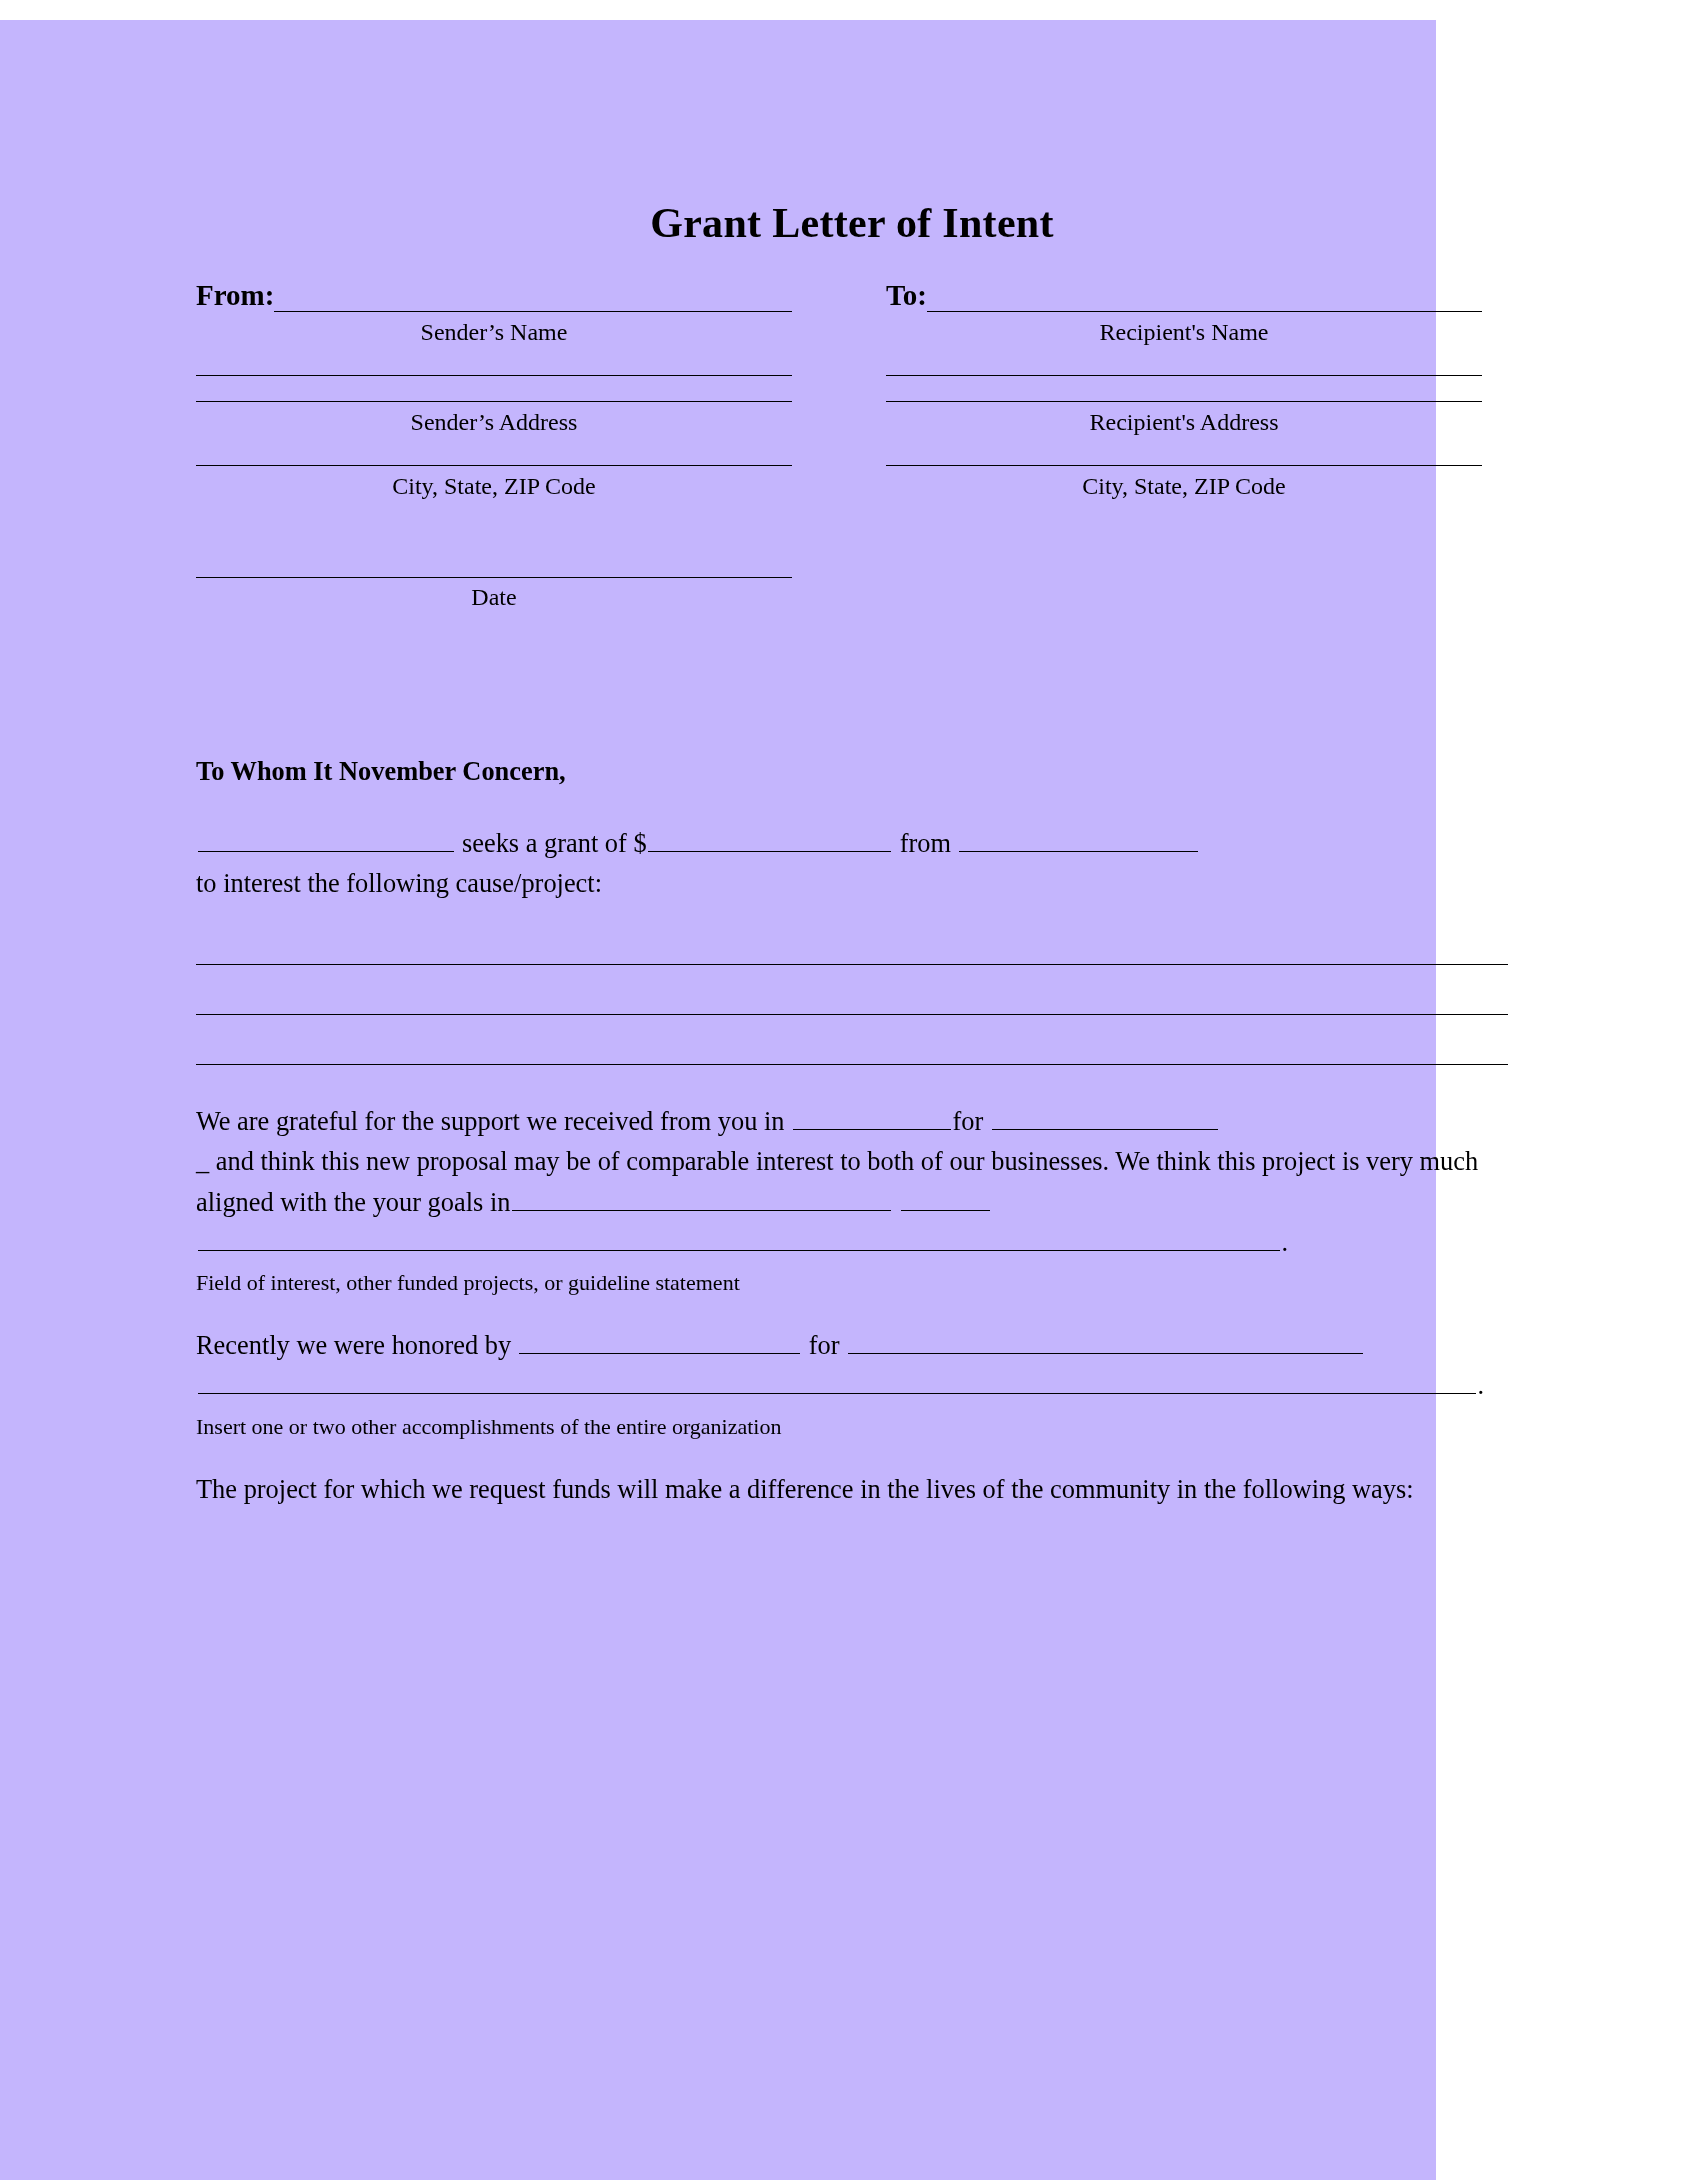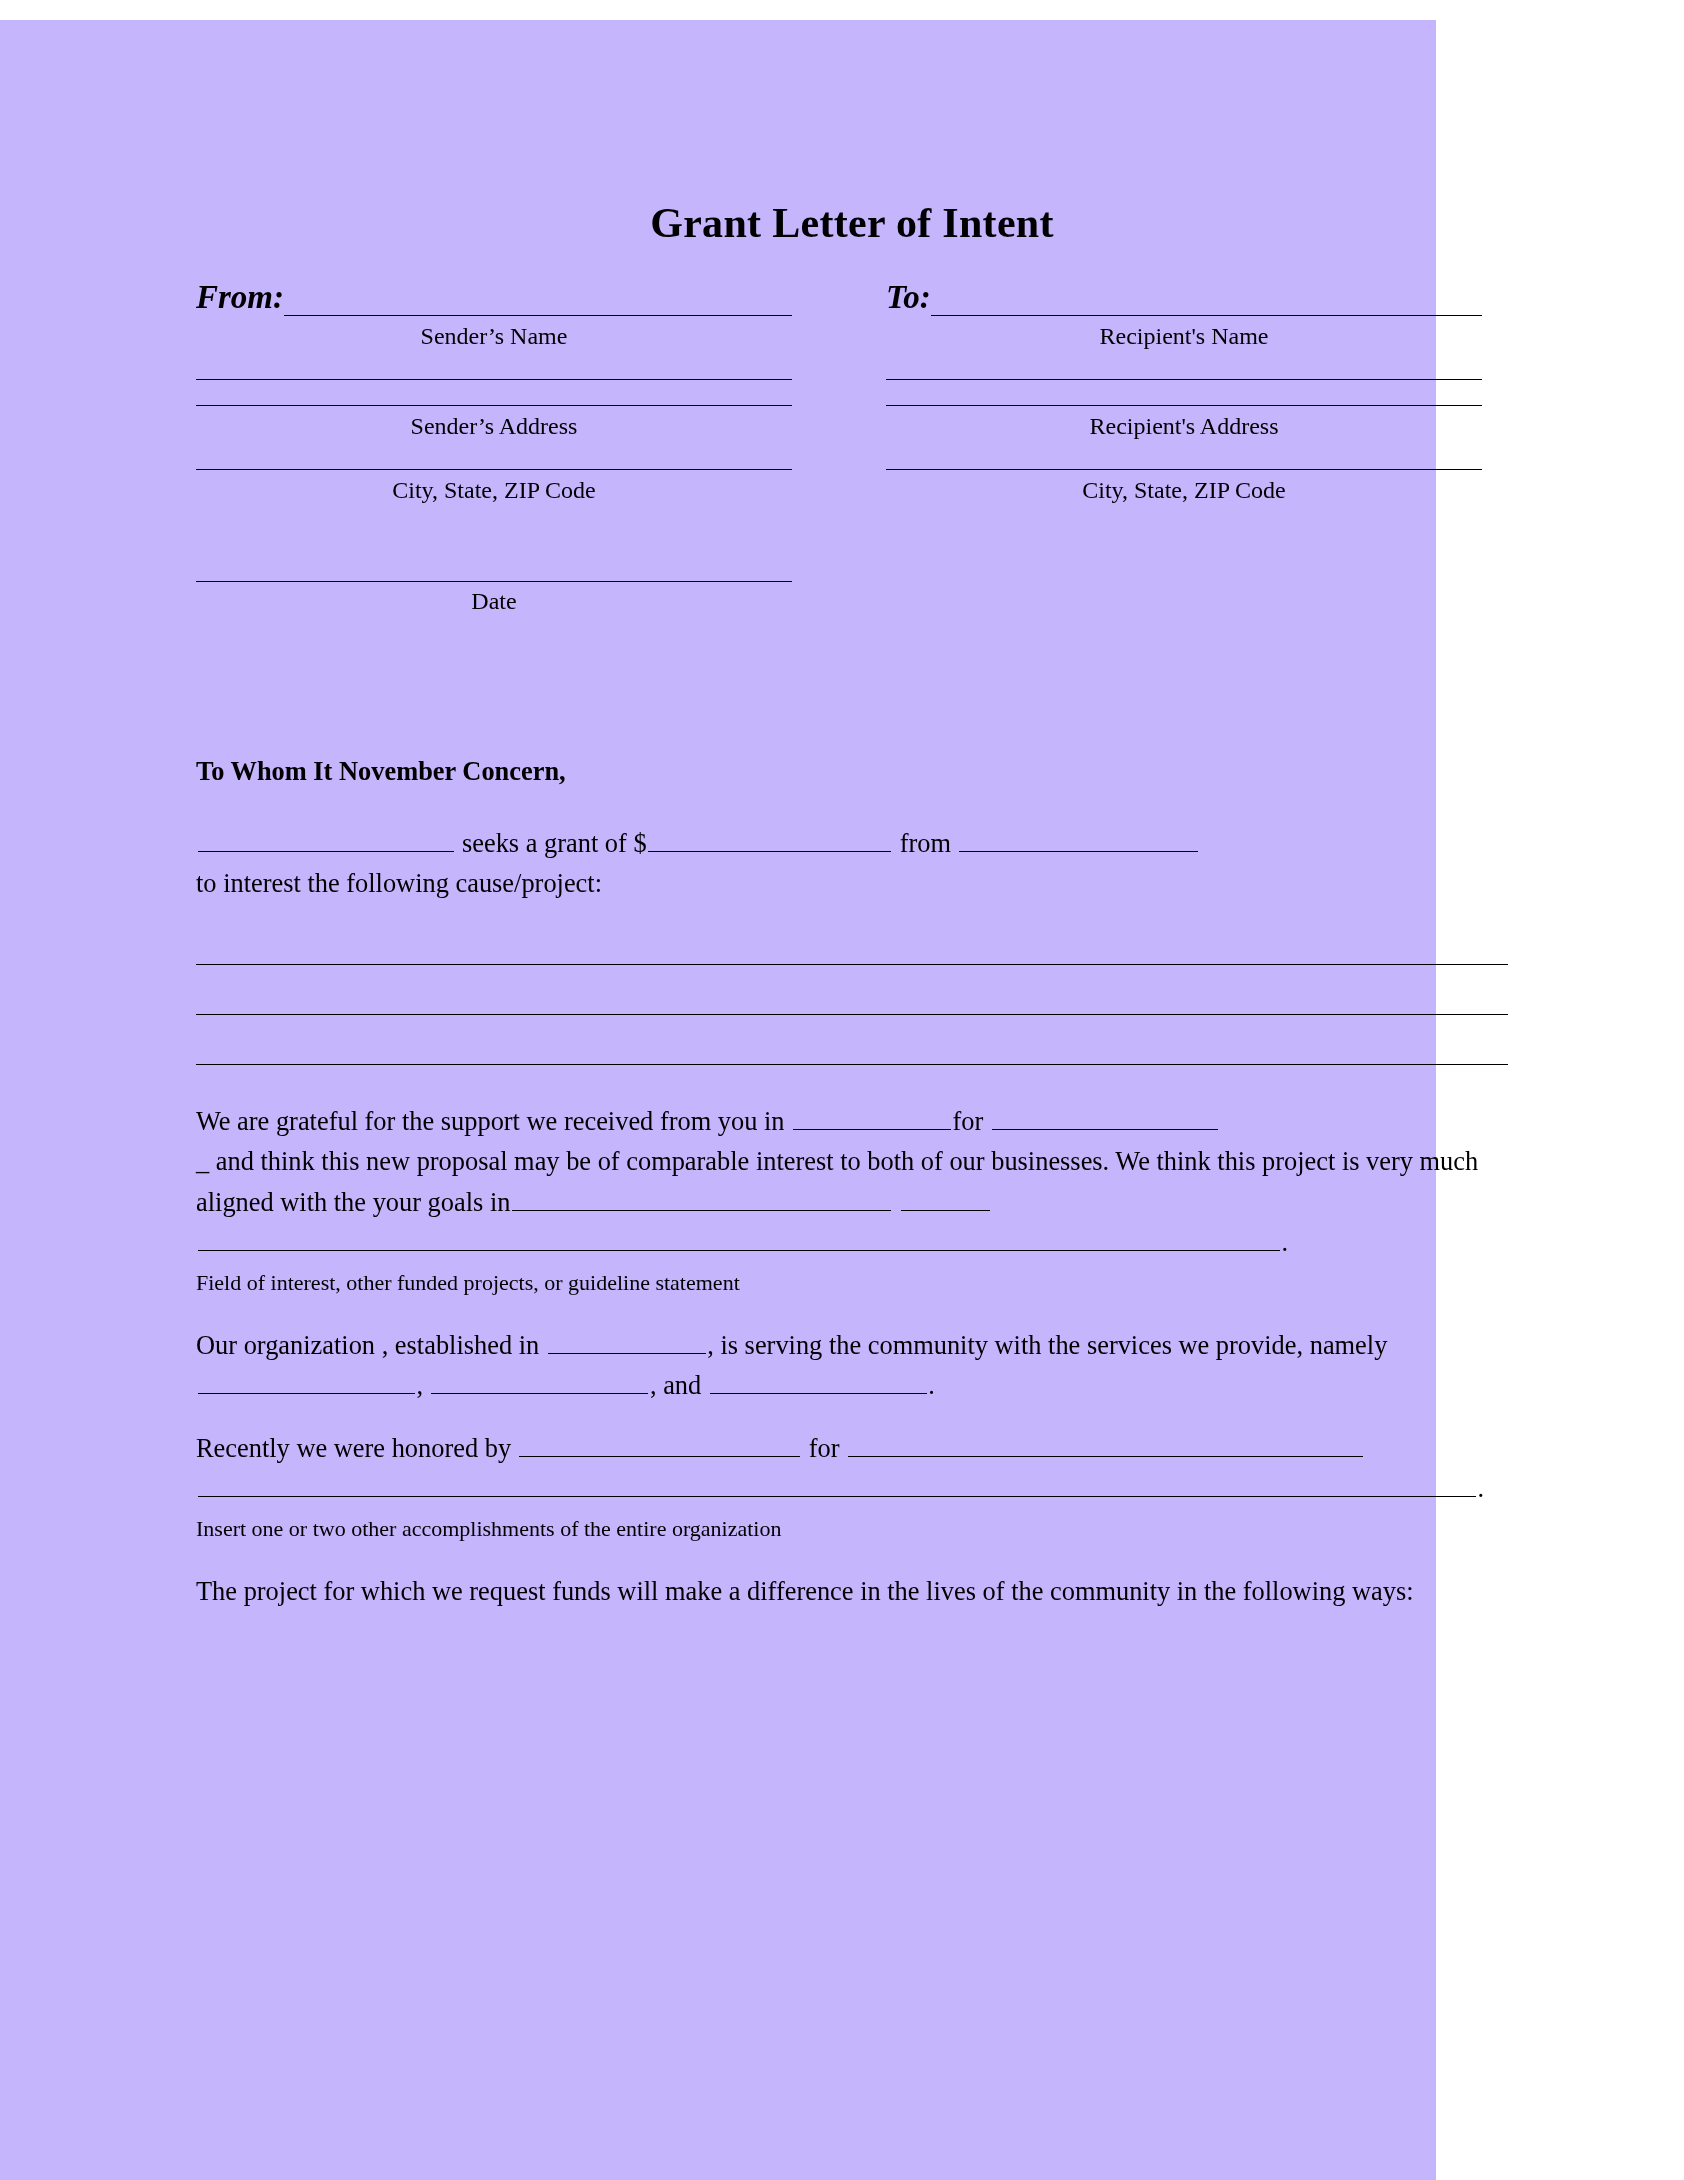--- a/index.html
+++ b/index.html
@@ -43,23 +43,22 @@
   .addr-block {
     position: relative;
     height: 477px;
   }
   .col-left { position: absolute; left: 0; top: 0; width: 596px; }
   .col-right { position: absolute; left: 690px; top: 0; width: 596px; }
 
   .lbl-row {
     display: flex;
     align-items: flex-end;
-    font-size: 33px;
+    font-size: 29px;
     font-weight: bold;
-    font-style: italic;
   }
   .lbl-row .lbl { white-space: pre; }
   .rule {
     border-bottom: 1.7px solid #000;
     height: 0;
     flex: 1;
   }
   .rule-full {
     border-bottom: 1.7px solid #000;
     height: 0;
@@ -183,23 +182,20 @@
 
     <div style="height:36px"></div>
 
     <p class="para tight">
       <span>We are grateful for the support we received from you in </span><span class="u u-w8"></span><span>for </span><span class="u u-w9"></span><br>
       <span>_ and think this new proposal may be of comparable interest to both of our businesses. We think this project is very much aligned with the your goals in</span><span class="u u-w12"></span> <span class="u u-w7"></span><br>
       <span class="u" style="width:1082px"></span><span>.</span>
     </p>
     <div class="sub-caption">Field of interest, other funded projects, or guideline statement</div>
 
-    <p class="para">
-      <span>Our organization , established in </span><span class="u u-w8"></span><span>, is serving the community  with the services we provide, namely </span><span class="u u-w5"></span><span>, </span><span class="u u-w5"></span><span>, and </span><span class="u u-w5"></span><span>.</span>
-    </p>
 
     <p class="para tight">
       <span>Recently we were honored by </span><span class="u u-w6"></span><span> for </span><span class="u" style="width:515px"></span><br>
       <span class="u" style="width:1278px"></span><span>.</span>
     </p>
     <div class="sub-caption">Insert one or two other accomplishments of the entire organization</div>
 
     <p class="para">The project for which we request funds will make a difference in the lives of the community in the following ways:</p>
 
   </div>

